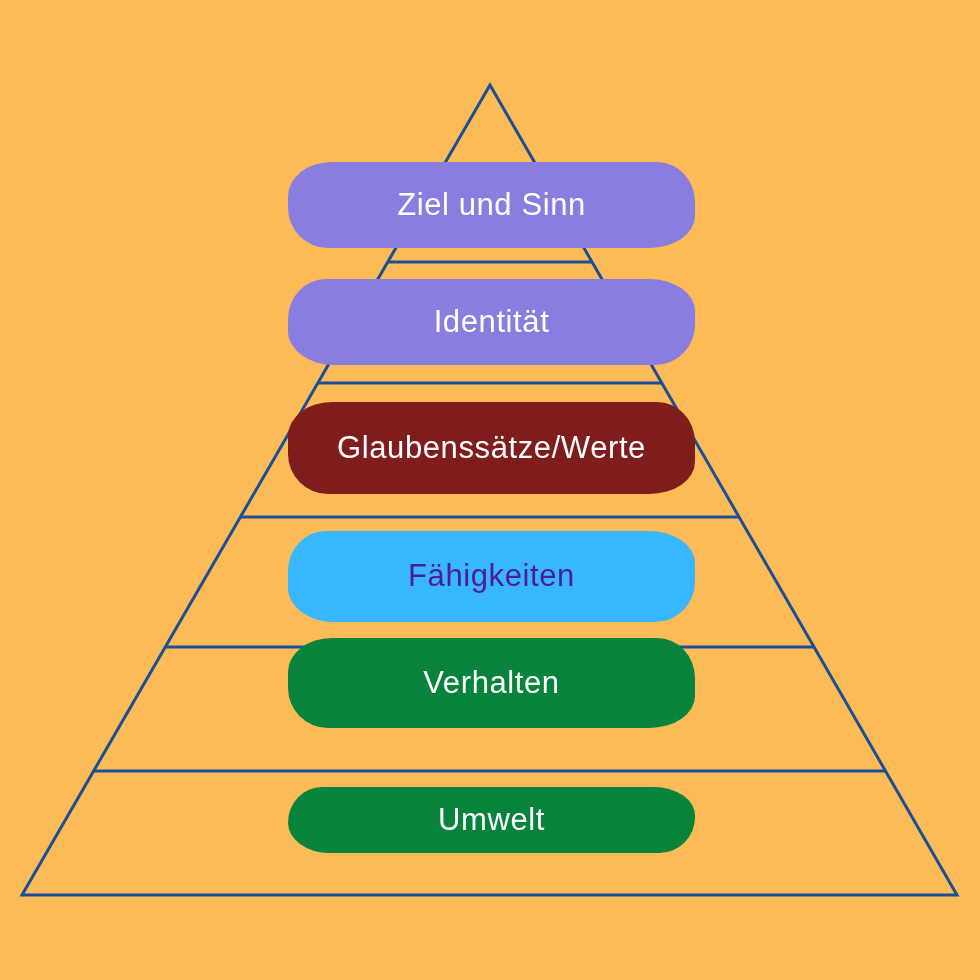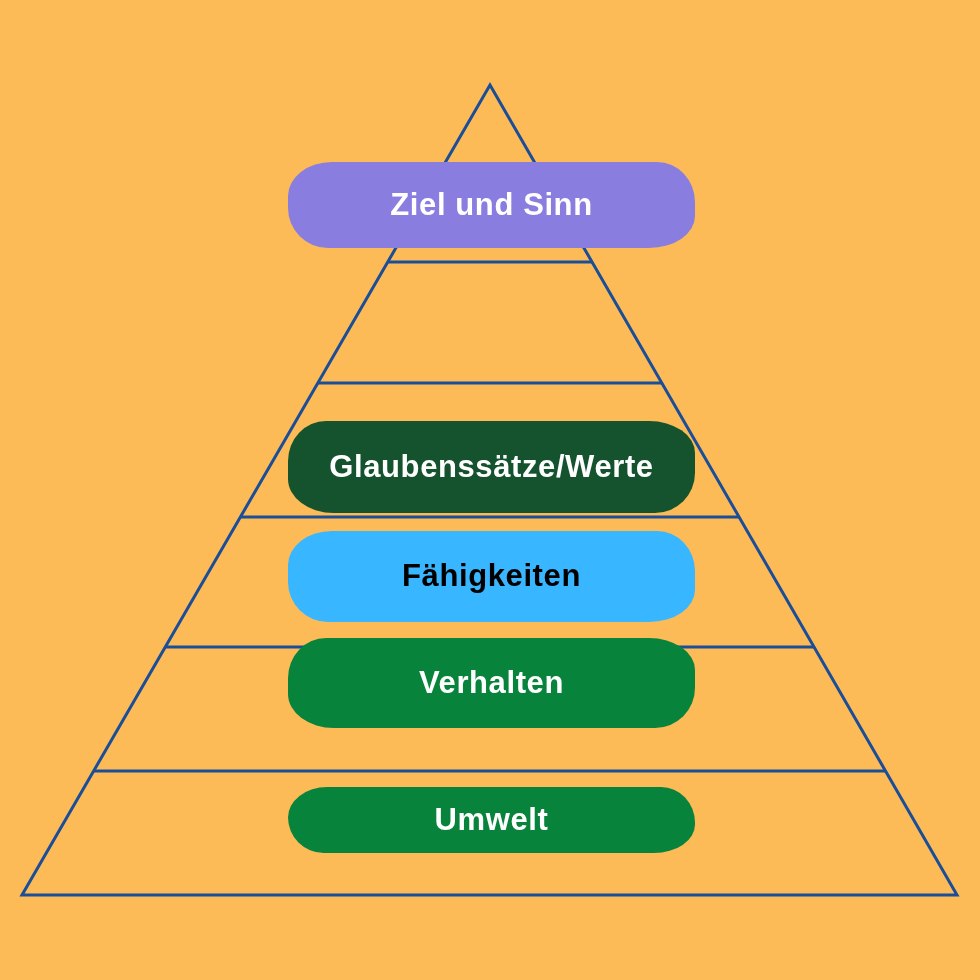--- a/index.html
+++ b/index.html
@@ -25,21 +25,21 @@
   }
   .level-bubble {
     position: absolute;
     left: 288px;
     width: 407px;
     display: flex;
     align-items: center;
     justify-content: center;
     text-align: right;
     font-size: 31px;
-    font-weight: 700;
+    font-weight: 400;
     letter-spacing: 0.6px;
     line-height: 1.1;
   }
   
   .level-bubble:nth-of-type(odd)  { border-radius: 44px 38px 46px 40px / 34px 40px 32px 40px; }
   .level-bubble:nth-of-type(even) { border-radius: 38px 46px 40px 46px / 40px 32px 40px 34px; }
   .lvl-1 { top: 162px; height: 86px; }
   .lvl-2 { top: 279px; height: 86px; }
   .lvl-3 { top: 402px; height: 92px; }
   .lvl-4 { top: 531px; height: 91px; }
@@ -59,27 +59,30 @@
       <line x1="240" y1="517" x2="739" y2="517"></line>
       <line x1="165" y1="647" x2="814" y2="647"></line>
       <line x1="94" y1="771" x2="885" y2="771"></line>
     </g>
   </svg>
 
   <div class="level-bubble lvl-1" style="background-color: rgb(138, 125, 224);">
     <span style="color: rgb(255, 255, 255);">Ziel und Sinn</span>
   </div>
 
+  <div class="level-bubble lvl-2" style="background-color: rgb(138, 125, 224);">
+    <span style="color: rgb(255, 255, 255);">Identität</span>
+  </div>
 
-  <div class="level-bubble lvl-3" style="background-color: #14532d; margin-top: 19px;">
+  <div class="level-bubble lvl-3" style="background-color: #7f1d1d;">
     <span style="color: rgb(255, 255, 255);">Glaubenssätze/Werte</span>
   </div>
 
   <div class="level-bubble lvl-4" style="background-color: rgb(56, 182, 255);">
-    <span style="color: #000000;">Fähigkeiten</span>
+    <span style="color: #4c1d95;">Fähigkeiten</span>
   </div>
 
   <div class="level-bubble lvl-5" style="background-color: rgb(8, 131, 59);">
     <span style="color: rgb(255, 255, 255);">Verhalten</span>
   </div>
 
   <div class="level-bubble lvl-6" style="background-color: rgb(8, 131, 59);">
     <span style="color: rgb(255, 255, 255);">Umwelt</span>
   </div>
 

